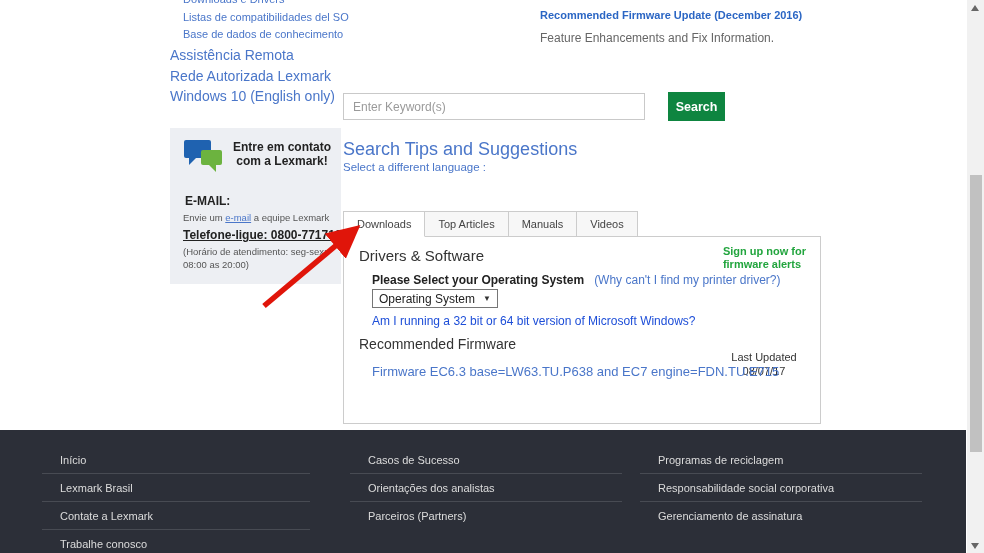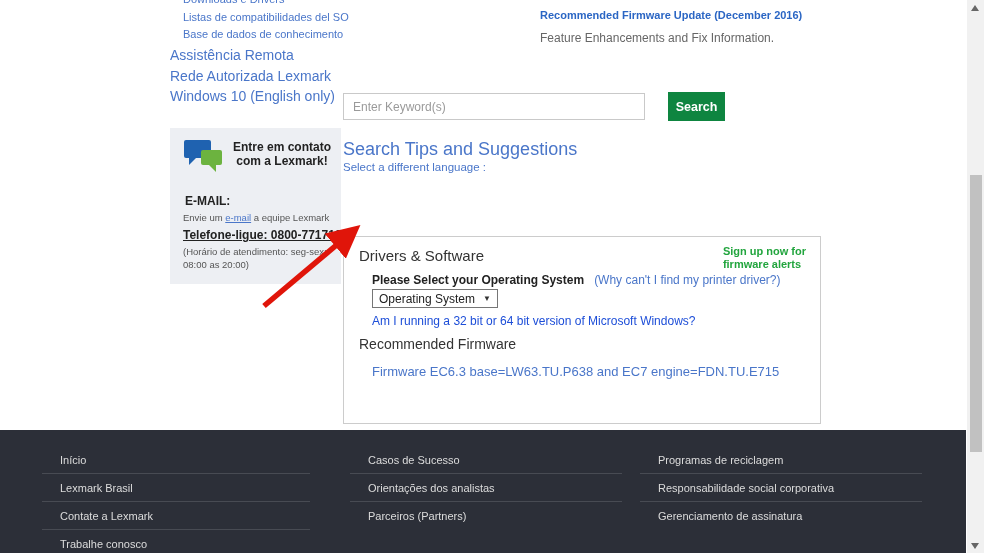--- a/index.html
+++ b/index.html
@@ -103,38 +103,48 @@
   </div>
 
   <div class="headline">Recommended Firmware Update (December 2016)</div>
   <div class="subheadline">Feature Enhancements and Fix Information.</div>
 
   <input class="search-input" type="text" placeholder="Enter Keyword(s)" style="">
   <button class="search-btn">Search</button>
   <div class="tips-link">Search Tips and Suggestions</div>
   <div class="lang-link"><span>Select a different language</span><span> :</span></div>
 
+  <div class="tabs">
+    <div class="tab active">Downloads</div>
+    <div class="tab">Top Articles</div>
+    <div class="tab">Manuals</div>
+    <div class="tab">Videos</div>
+  </div>
 
   <div class="panel">
     <div class="panel-title">Drivers &amp; Software</div>
     <div class="signup">
       <span>Sign up now for</span><br>
       <span>firmware alerts</span>
     </div>
     <div class="os-row">
       <span class="os-label">Please Select your Operating System</span>
       <span>&nbsp;</span>
       <span class="os-help">(Why can't I find my printer driver?)</span>
     </div>
     <div class="os-select">
       <span>Operating System</span>
       <span class="caret">▼</span>
     </div>
     <div class="bit-link">Am I running a 32 bit or 64 bit version of Microsoft Windows?</div>
     <div class="fw-title">Recommended Firmware</div>
+    <div class="fw-updated">
+      <span>Last Updated</span><br>
+      <span>08/07/17</span>
+    </div>
     <div class="fw-link">Firmware EC6.3 base=LW63.TU.P638 and EC7 engine=FDN.TU.E715</div>
   </div>
 
   <svg class="arrow-overlay" viewBox="0 0 130 100">
     <defs>
       <marker id="ah" markerWidth="6" markerHeight="6" refX="4" refY="3" orient="auto">
         <polygon points="0,0 6,3 0,6" fill="#e0150a"></polygon>
       </marker>
     </defs>
     <line x1="16" y1="90" x2="104" y2="16" stroke="#e0150a" stroke-width="5.5" marker-end="url(#ah)"></line>

